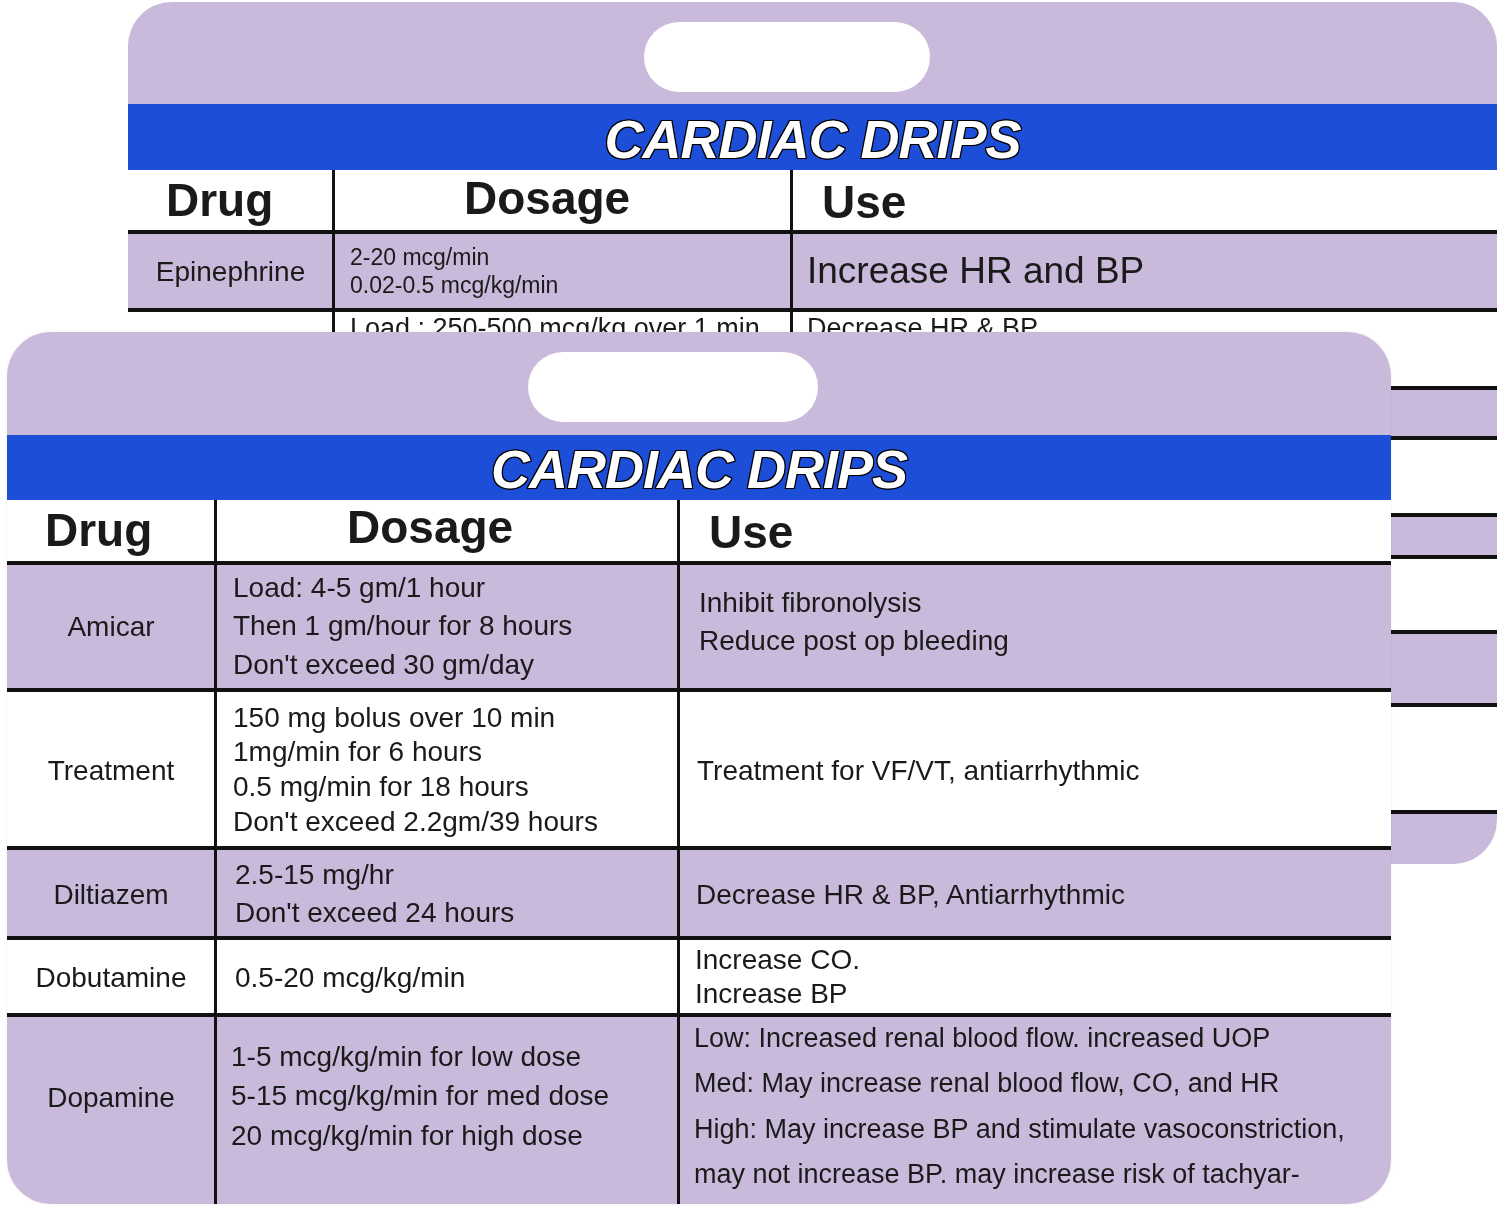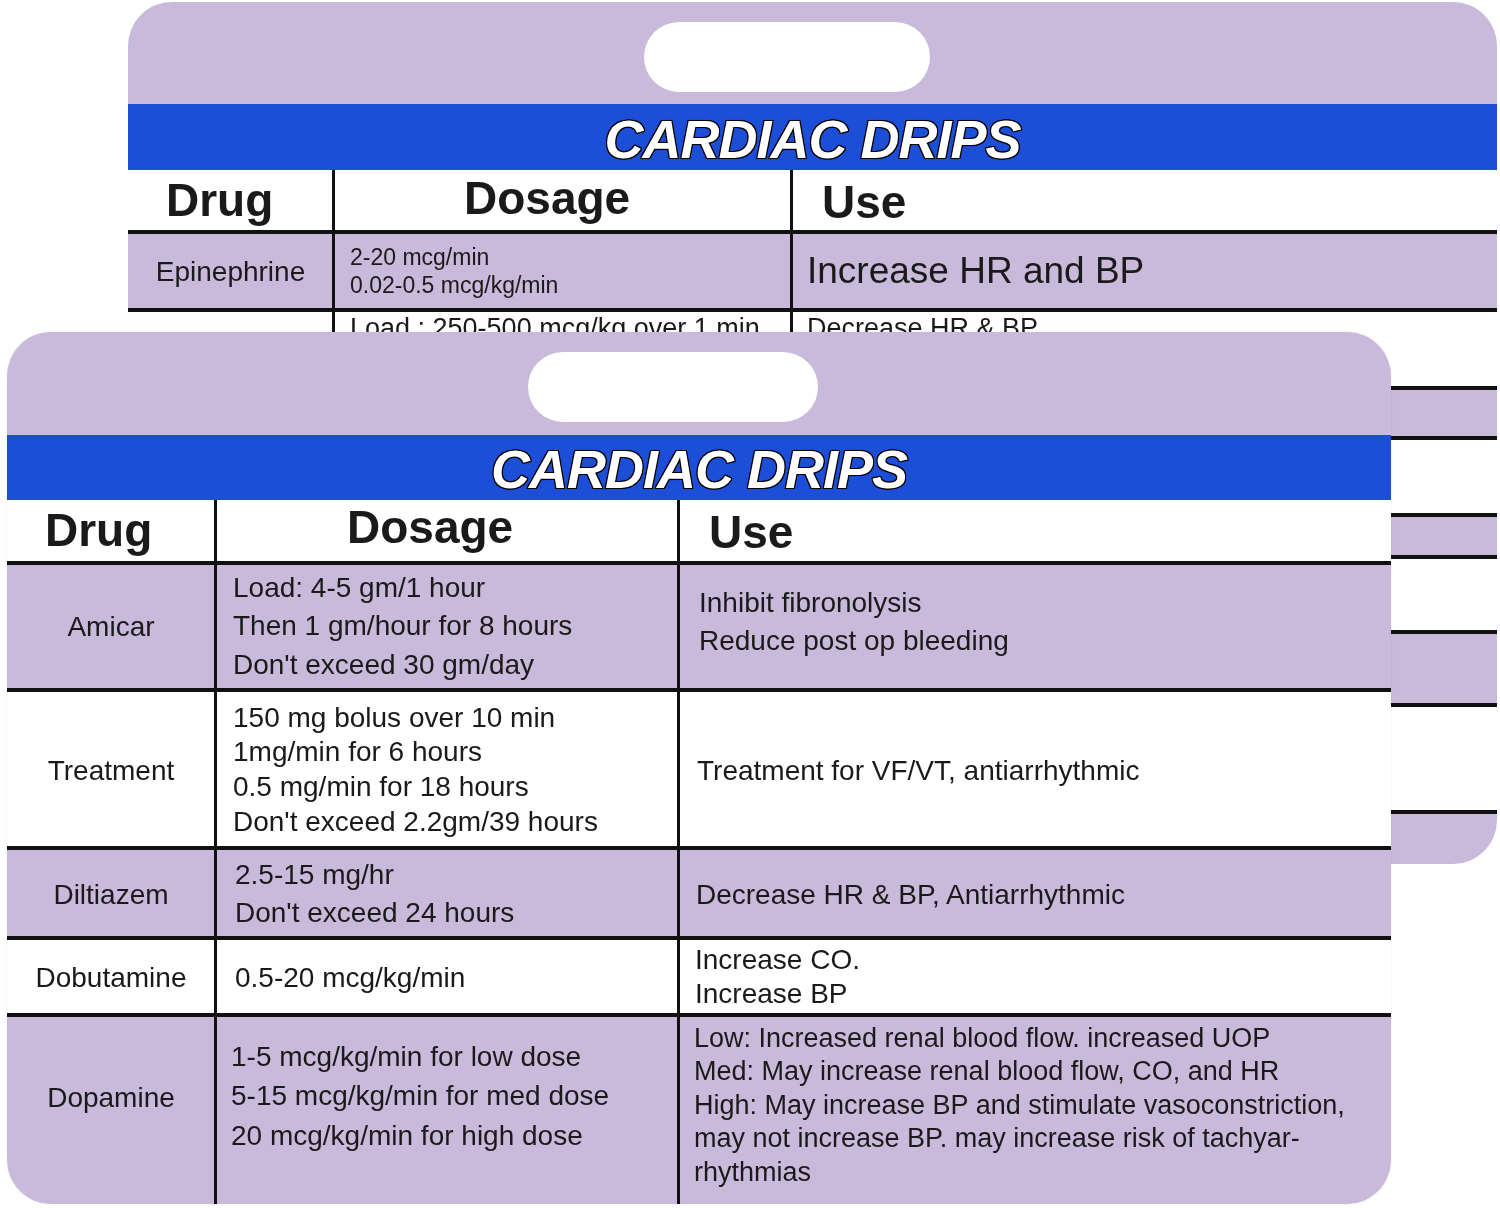--- a/index.html
+++ b/index.html
@@ -136,21 +136,21 @@
   </div>
 
   <div class="cell drug" style="left:0; width:208px; top:685px; height:160px;">
     <span>Dopamine</span>
   </div>
   <div class="cell" style="left:224px; top:685px; height:158px; line-height:1.4;">
     <span class="line">1-5 mcg/kg/min for low dose</span>
     <span class="line">5-15 mcg/kg/min for med dose</span>
     <span class="line">20 mcg/kg/min for high dose</span>
   </div>
-  <div class="cell" style="left:687px; top:690px; height:178px; justify-content:flex-start; font-size:27px; line-height:1.24;">
+  <div class="cell" style="left:687px; top:690px; height:178px; justify-content:flex-start; font-size:27px; line-height:1.24;gap:12px;">
     <span class="line">Low: Increased renal blood flow. increased UOP</span>
     <span class="line">Med: May increase renal blood flow, CO, and HR</span>
     <span class="line">High: May increase BP and stimulate vasoconstriction,</span>
     <span class="line">may not increase BP. may increase risk of tachyar-</span>
     <span class="line">rhythmias</span>
   </div>
 
   <div class="hline" style="top:229px;"></div>
   <div class="hline" style="top:356px;"></div>
   <div class="hline" style="top:514px;"></div>

